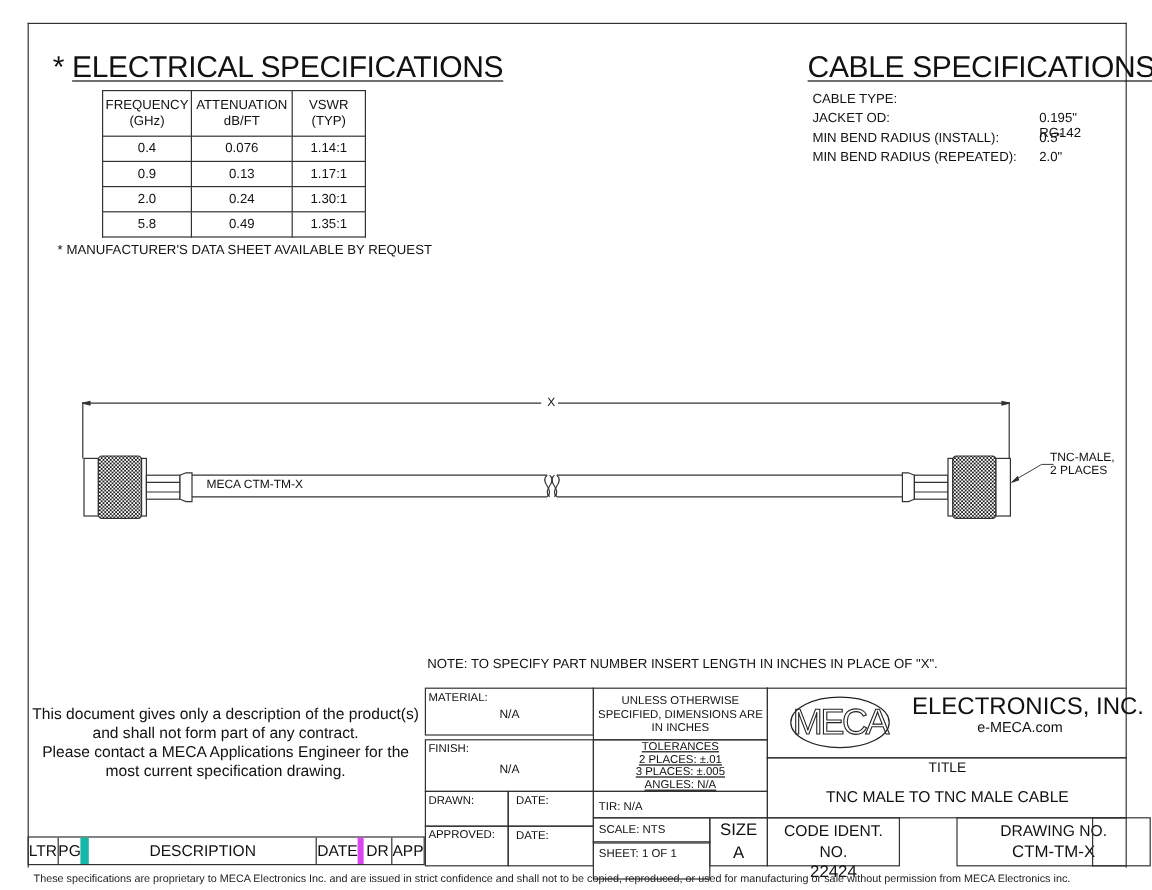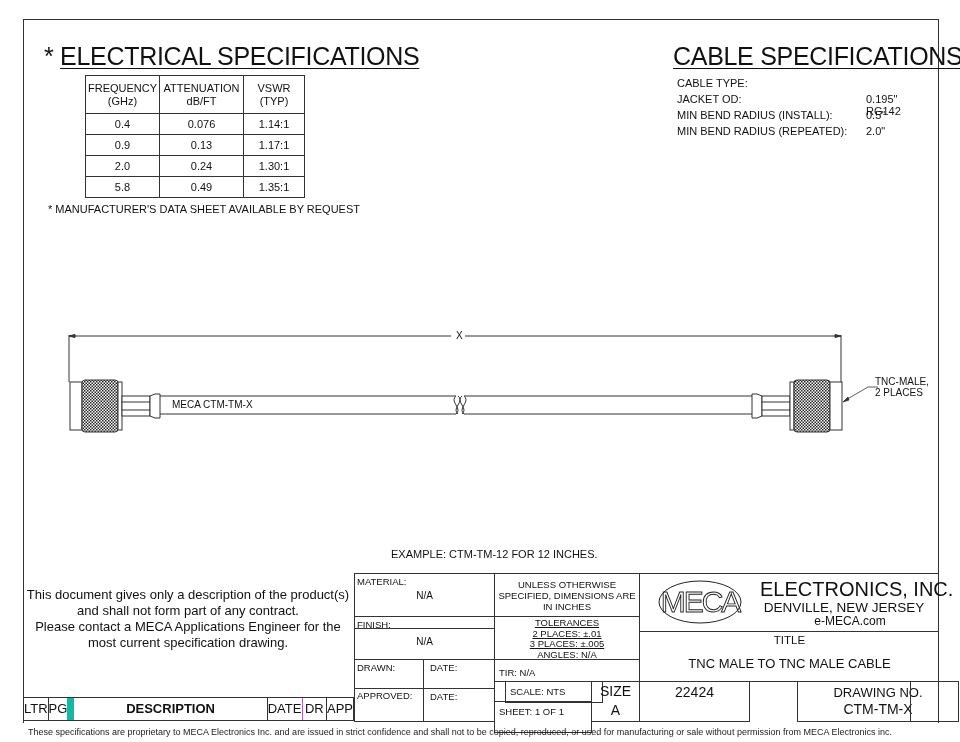--- a/index.html
+++ b/index.html
@@ -131,40 +131,40 @@
 </svg>
 
 <div class="abs" style="left:454px;top:330px;font-size:10px;background:#fff;padding:0 2px;">X</div>
 <div class="abs" style="left:172px;top:399px;font-size:10px;">MECA  CTM-TM-X</div>
 <div class="abs" style="left:875px;top:376px;font-size:10px;line-height:11px;">
   <div>TNC-MALE,</div>
   <div>2 PLACES</div>
 </div>
 
 <div class="abs" style="left:356px;top:548px;font-size:11px;line-height:12px;">
-  <div style="padding-left:35px;">EXAMPLE: CTM-TM-12 FOR 12 INCHES.</div>
+  <div>NOTE: TO SPECIFY PART NUMBER INSERT LENGTH IN INCHES IN PLACE OF "X".</div>
 </div>
 
 <div class="abs disclaimer" style="left:24px;top:587px;width:328px;">
   <div>This document gives only a description of the product(s)</div>
   <div>and shall not form part of any contract.</div>
   <div>Please contact a MECA Applications Engineer for the</div>
   <div>most current specification drawing.</div>
 </div>
 
 <div class="abs rev" style="left:23px;top:697px;width:331px;height:24px;border:1px solid #333;box-sizing:border-box;display:flex;">
   <div style="width:26px;border-right:1px solid #333;text-align:center;line-height:22px;">LTR</div>
   <div style="width:21px;border-right:7px solid #14b8a6;text-align:center;line-height:22px;">PG</div>
-  <div style="width:215px;border-right:1px solid #333;text-align:center;line-height:22px;font-weight:bold;">DESCRIPTION</div>
-  <div style="width:38px;border-right:1px solid #d946ef;text-align:left;line-height:22px;">DATE</div>
+  <div style="width:215px;border-right:1px solid #333;text-align:center;line-height:22px;">DESCRIPTION</div>
+  <div style="width:38px;border-right:5px solid #d946ef;text-align:right;line-height:22px;">DATE</div>
   <div style="width:26px;border-right:1px solid #333;text-align:center;line-height:22px;">DR</div>
   <div style="flex:1;text-align:center;line-height:22px;">APP</div>
 </div>
 
-<div class="tb" style="left:354px;top:573px;width:141px;height:56px;">
+<div class="tb" style="left:354px;top:573px;width:141px;height:40px;">
   <div style="padding:2px 2px 0;">MATERIAL:</div>
   <div class="c" style="margin-top:3px;font-size:10px;">N/A</div>
 </div>
 <div class="tb c" style="left:494px;top:573px;width:146px;height:44px;padding-top:5px;line-height:11px;">
   <div>UNLESS OTHERWISE</div>
   <div>SPECIFIED, DIMENSIONS ARE</div>
   <div>IN INCHES</div>
 </div>
 
 <div class="tb" style="left:354px;top:616px;width:141px;height:44px;">
@@ -176,43 +176,43 @@
   <div>2 PLACES: ±.01</div>
   <div>3 PLACES: ±.005</div>
   <div>ANGLES: N/A</div>
 </div>
 
 <div class="tb" style="left:354px;top:659px;width:70px;height:30px;padding:2px;">DRAWN:</div>
 <div class="tb" style="left:423px;top:659px;width:72px;height:30px;padding:2px 6px;">DATE:</div>
 <div class="tb" style="left:354px;top:688px;width:70px;height:34px;padding:1px 2px;">APPROVED:</div>
 <div class="tb" style="left:423px;top:688px;width:72px;height:34px;padding:2px 6px;">DATE:</div>
 <div class="tb" style="left:494px;top:659px;width:146px;height:23px;padding:7px 4px 0;">TIR: N/A</div>
-<div class="tb" style="left:494px;top:681px;width:98px;height:21px;padding:4px 4px 16px;margin-left:11px;">SCALE: NTS</div>
+<div class="tb" style="left:494px;top:681px;width:98px;height:21px;padding:4px 4px 16px;">SCALE: NTS</div>
 <div class="tb" style="left:494px;top:701px;width:98px;height:32px;padding:4px 4px 0;">SHEET: 1 OF 1</div>
 <div class="tb c" style="left:591px;top:681px;width:49px;height:41px;font-size:14px;line-height:19px;">
   <div>SIZE</div>
   <div>A</div>
 </div>
 
 <div class="tb" style="left:639px;top:573px;width:300px;height:59px;border-right:none;">
   <svg width="100" height="50" style="left:14px;top:3px;">
     <ellipse cx="46" cy="25" rx="41" ry="21" fill="none" stroke="#222" stroke-width="1"></ellipse>
     <text x="46" y="35" text-anchor="middle" font-family="Liberation Sans, sans-serif" font-size="30" font-weight="normal" fill="none" stroke="#222" stroke-width="0.9" letter-spacing="-2">MECA</text>
   </svg>
   <div class="abs c" style="left:120px;top:4px;width:180px;">
     <div style="font-size:20px;line-height:22px;white-space:nowrap;">ELECTRONICS, INC.</div>
-    <div style="font-size:13.5px;line-height:15px;white-space:nowrap;margin-left:-12px;">DENVILLE, NEW JERSEY</div>
     <div style="font-size:12px;line-height:13px;">e-MECA.com</div>
   </div>
 </div>
 <div class="tb c" style="left:639px;top:631px;width:300px;height:51px;border-right:none;">
   <div style="font-size:11.5px;margin-top:2px;">TITLE</div>
   <div style="font-size:13px;margin-top:10px;">TNC MALE TO TNC MALE CABLE</div>
 </div>
 <div class="tb c" style="left:639px;top:681px;width:111px;height:41px;font-size:13px;line-height:17px;padding-top:2px;">
+  <div>CODE IDENT. NO.</div>
   <div style="font-size:14px;">22424</div>
 </div>
 <div class="tb c" style="left:749px;top:681px;width:162px;height:41px;font-size:13px;line-height:17px;padding-top:2px;margin-left:48px;">
   <div>DRAWING NO.</div>
   <div style="font-size:14px;">CTM-TM-X</div>
 </div>
 <div class="tb" style="left:910px;top:681px;width:29px;height:41px;border-right:none;"></div>
 
 <div class="abs prop" style="left:28px;top:727px;">These specifications are proprietary to MECA Electronics Inc. and are  issued in strict confidence and shall not to be copied, reproduced, or used for manufacturing or sale without permission from MECA Electronics inc.</div>
 

